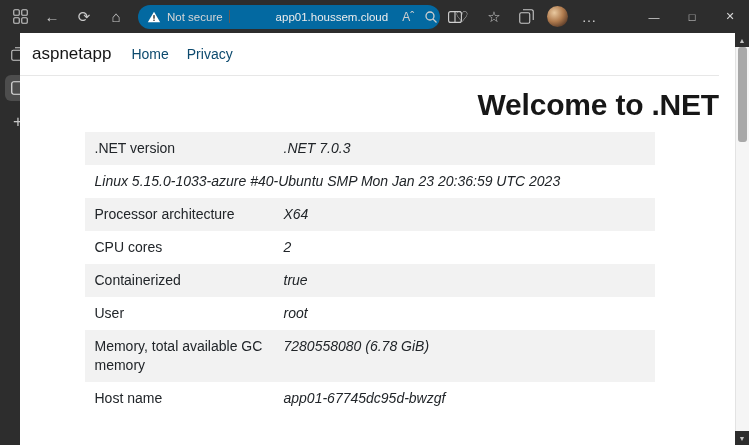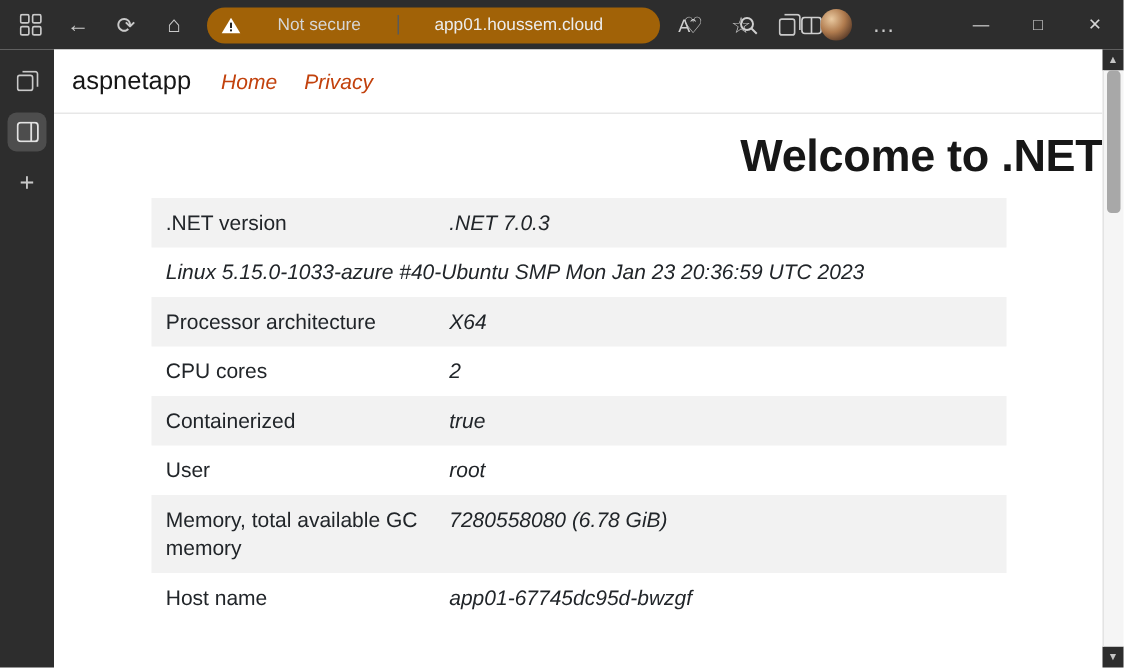--- a/index.html
+++ b/index.html
@@ -16,26 +16,26 @@
     position:absolute; top:0; left:0; width:749px; height:33px;
     background:#2d2d2d; display:flex; align-items:center;
     padding-left:4px; color:#c9c9c9;
   }
   .tb-btn {
     width:32px; height:28px; border:0; background:transparent; color:#c9c9c9;
     font-size:15px; display:flex; align-items:center; justify-content:center; padding:0; flex:none;
   }
   .ic { display:inline-flex; align-items:center; justify-content:center; }
   .addressbar {
-    width:302px; height:24px; border-radius:12px; background:#a16207;
-    display:flex; align-items:center; padding:0 9px; gap:24px; margin:0 6px; flex:none;
+    width:302px; height:24px; border-radius:12px; background:#0369a1;
+    display:flex; align-items:center; padding:0 9px; gap:6px; margin:0 6px; flex:none;
   }
   .notsecure { font-size:11.5px; color:#d6d6d6; white-space:nowrap; cursor:default; }
   .ab-divider { width:1px; height:13px; background:#5a5a5a; flex:none; }
-  .url { font-size:11.5px; color:#ececec; white-space:nowrap; }
+  .url { font-size:11.5px; color:#ececec; white-space:nowrap;margin-left:40px; }
   .ab-spacer { flex:1; }
   .ab-icon {
     border:0; background:none; color:#cfcfcf; font-size:12px; padding:0 2px;
     display:flex; align-items:center; justify-content:center; flex:none;
   }
   .avatar {
     width:21px; height:21px; border-radius:50%; border:0; margin:0 5px; flex:none;
     background:radial-gradient(circle at 35% 32%, #e9c9a0 0%, #b07b4e 45%, #5a3b28 80%, #2c1f18 100%);
   }
   .win-controls { margin-left:auto; display:flex; height:33px; }
@@ -50,30 +50,30 @@
     display:flex; flex-direction:column; align-items:center; padding-top:8px; gap:8px;
   }
   .sb-btn {
     width:26px; height:26px; border:0; background:transparent; color:#c9c9c9;
     display:flex; align-items:center; justify-content:center; border-radius:6px; font-size:17px; padding:0;
   }
   .sb-btn.selected { background:#4d4d4d; }
 
   
   .content {
-    position:absolute; left:36px; top:33px; width:699px; height:412px;
+    position:absolute; left:20px; top:33px; width:699px; height:412px;
     background:#fff; overflow:hidden;
   }
   .site-header {
     height:43px; display:flex; align-items:center; padding:0 12px;
     border-bottom:1px solid #e7e7e7;
   }
   .brand { font-size:17px; color:#161616; margin-right:20px; cursor:pointer; }
   .nav { display:flex; gap:18px; }
-  .nav a { font-size:14px; color:#c2410c; text-decoration:none; cursor:pointer;font-style:italic; }
+  .nav a { font-size:14px; color:#0c4a6e; text-decoration:none; cursor:pointer; }
 
   h1.page-title {
     margin:12px 0 0; text-align:right; font-size:30px; font-weight:600;
     color:#171717; letter-spacing:-0.2px;
   }
 
   .info-table { width:570px; margin:10px auto 0; }
   .row { display:flex; padding:7px 10px; font-size:14px; line-height:19px; color:#212529; }
   .row:nth-child(odd) { background:#f2f2f2; }
   .cell-label { width:189px; flex:none; padding-right:8px; }

